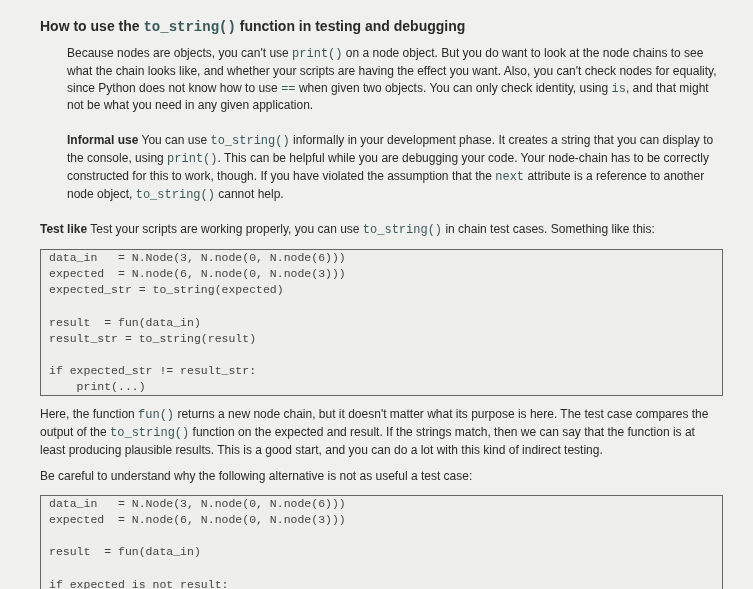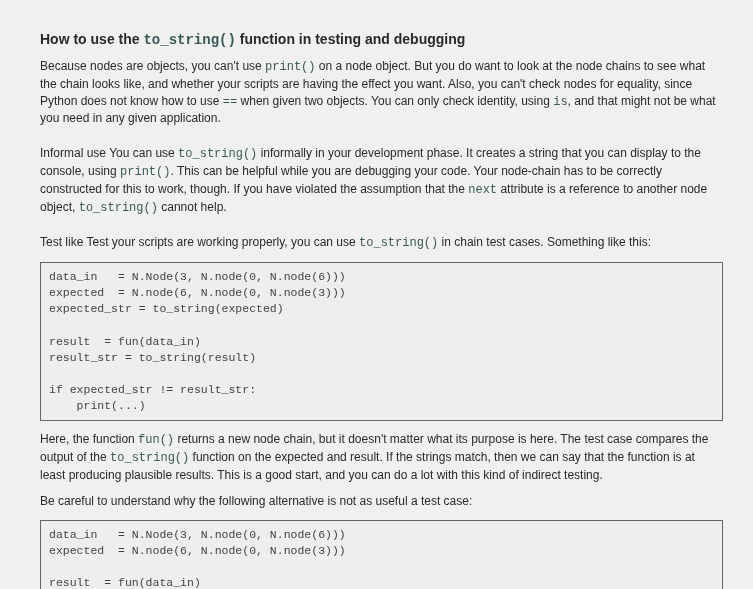--- a/index.html
+++ b/index.html
@@ -13,46 +13,46 @@
       background: #f0f0ee;
       font-family: Arial, Helvetica, sans-serif;
       color: #2a2a2a;
       padding: 18px 30px 10px 40px;
       overflow: hidden;
     }
     .title {
       font-size: 14px;
       font-weight: bold;
       margin-bottom: 10px;
-      margin-top: 13px;
     }
     .title .code {
       font-family: 'Courier New', Courier, monospace;
       font-weight: bold;
     }
     p {
       font-size: 12px;
       line-height: 1.4;
       margin-bottom: 10px;
       color: #2a2a2a;
     }
     .code {
       font-family: 'Courier New', Courier, monospace;
       color: #3a5a5a;
     }
     .section-label {
-      font-weight: normal;
+      font-weight: bold;
     }
     .gap {
       margin-bottom: 18px;
+      margin-left: 27px;
     }
     .codeblock {
       border: 1px solid #666;
       background: #eeeeec;
-      padding: 6px 8px;
+      padding: 0 8px;
       font-family: 'Courier New', Courier, monospace;
       font-size: 11.5px;
       line-height: 1.4;
       white-space: pre;
       color: #444;
       margin-bottom: 10px;
     }
   </style>
 </head>
 <body>

